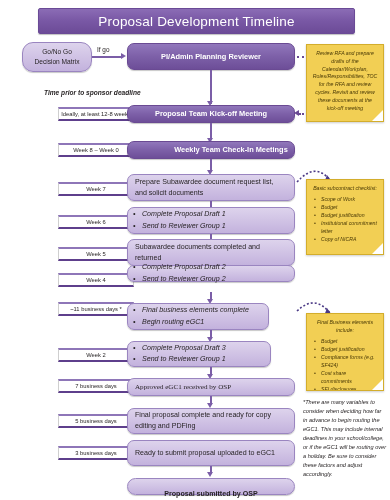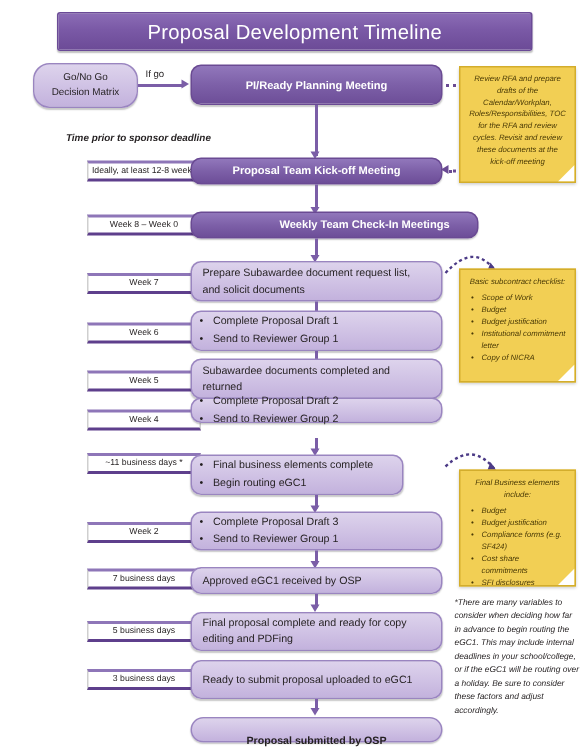--- a/index.html
+++ b/index.html
@@ -68,20 +68,21 @@
   .node.light .txt {
     color: #231f20;
     font-size: 7.1px;
     line-height: 1.55;
     padding: 0 7px;
   }
   .node.light ul {
     margin: 0;
     padding-left: 14px;
     list-style: none;
+    font-style: italic;
   }
   .node.light ul li {
     position: relative;
     font-size: 7.1px;
     line-height: 1.62;
     color: #231f20;
   }
   .node.light ul li:before {
     content: "\2022";
     position: absolute;
@@ -258,21 +259,21 @@
 
   <div class="node light pill" style="left:22px; top:42px; width:70px; height:30px;">
     <div class="txt">Go/No Go Decision Matrix</div>
   </div>
 
   <div class="hline" style="left:92px; top:56px; width:30px;"></div>
   <div class="arrow-right" style="left:121px; top:52.5px;"></div>
   <div class="edgelabel" style="left:97px; top:46px;">If go</div>
 
   <div class="node dark" style="left:127px; top:43px; width:168px; height:27px;">
-    <div class="txt">PI/Ready Planning Meeting</div>
+    <div class="txt">PI/Admin Planning Reviewer</div>
   </div>
 
   <div class="dotline" style="left:297px; top:56px; width:19px;"></div>
   <div class="arrow-right" style="left:314px; top:52.5px; border-left-color:#6a4a93;"></div>
 
   <div class="vline" style="left:210px; top:70px; height:34px;"></div>
   <div class="arrow-down" style="left:206.5px; top:101px;"></div>
 
   <div class="caption" style="left:44px; top:89px;">Time prior to sponsor deadline</div>
 
@@ -285,21 +286,21 @@
 
   <div class="dotline" style="left:299px; top:113px; width:17px;"></div>
   <div class="arrow-left" style="left:294px; top:109.5px; border-right-color:#6a4a93;"></div>
 
   <div class="vline" style="left:210px; top:123px; height:17px;"></div>
   <div class="arrow-down" style="left:206.5px; top:138px;"></div>
 
   <div class="timelabel" style="left:58px; top:143px; width:76px; height:14px;">
     <span>Week 8 – Week 0</span>
   </div>
-  <div class="node dark" style="left:127px; top:141px; width:192px; height:18px;padding-left:40px;">
+  <div class="node dark" style="left:127px; top:141px; width:168px; height:18px;padding-left:40px;">
     <div class="txt">Weekly Team Check-In Meetings</div>
   </div>
   <div class="vline" style="left:210px; top:159px; height:13px;"></div>
   <div class="arrow-down" style="left:206.5px; top:170px;"></div>
 
   <div class="timelabel" style="left:58px; top:182px; width:76px; height:14px;">
     <span>Week 7</span>
   </div>
   <div class="node light" style="left:127px; top:174px; width:168px; height:27px;">
     <div class="txt">Prepare Subawardee document request list, and solicit documents</div>
@@ -360,33 +361,33 @@
     <path d="M1,14 C14,2 24,4 34,16" fill="none" stroke="#4b3a86" stroke-width="1.6" stroke-dasharray="2,2"></path>
     <polygon points="31,11 38,21 28,19" fill="#4b3a86"></polygon>
   </svg>
 
   <div class="vline" style="left:210px; top:330px; height:9px;"></div>
   <div class="arrow-down" style="left:206.5px; top:337px;"></div>
 
   <div class="timelabel" style="left:58px; top:348px; width:76px; height:14px;">
     <span>Week 2</span>
   </div>
-  <div class="node light" style="left:127px; top:341px; width:168px; height:26px;">
+  <div class="node light" style="left:127px; top:341px; width:144px; height:26px;">
     <ul>
       <li>Complete Proposal Draft 3</li>
       <li>Send to Reviewer Group 1</li>
     </ul>
   </div>
   <div class="vline" style="left:210px; top:367px; height:9px;"></div>
   <div class="arrow-down" style="left:206.5px; top:374px;"></div>
 
   <div class="timelabel" style="left:58px; top:379px; width:76px; height:14px;">
     <span>7 business days</span>
   </div>
-  <div class="node light" style="left:127px; top:378px; width:168px; height:18px;">
+  <div class="node light" style="left:127px; top:378px; width:168px; height:18px;font-family:Liberation Serif, serif;">
     <div class="txt">Approved eGC1 received by OSP</div>
   </div>
   <div class="vline" style="left:210px; top:396px; height:9px;"></div>
   <div class="arrow-down" style="left:206.5px; top:403px;"></div>
 
   <div class="timelabel" style="left:58px; top:414px; width:76px; height:14px;">
     <span>5 business days</span>
   </div>
   <div class="node light" style="left:127px; top:408px; width:168px; height:26px;">
     <div class="txt">Final proposal complete and ready for copy editing and PDFing</div>

